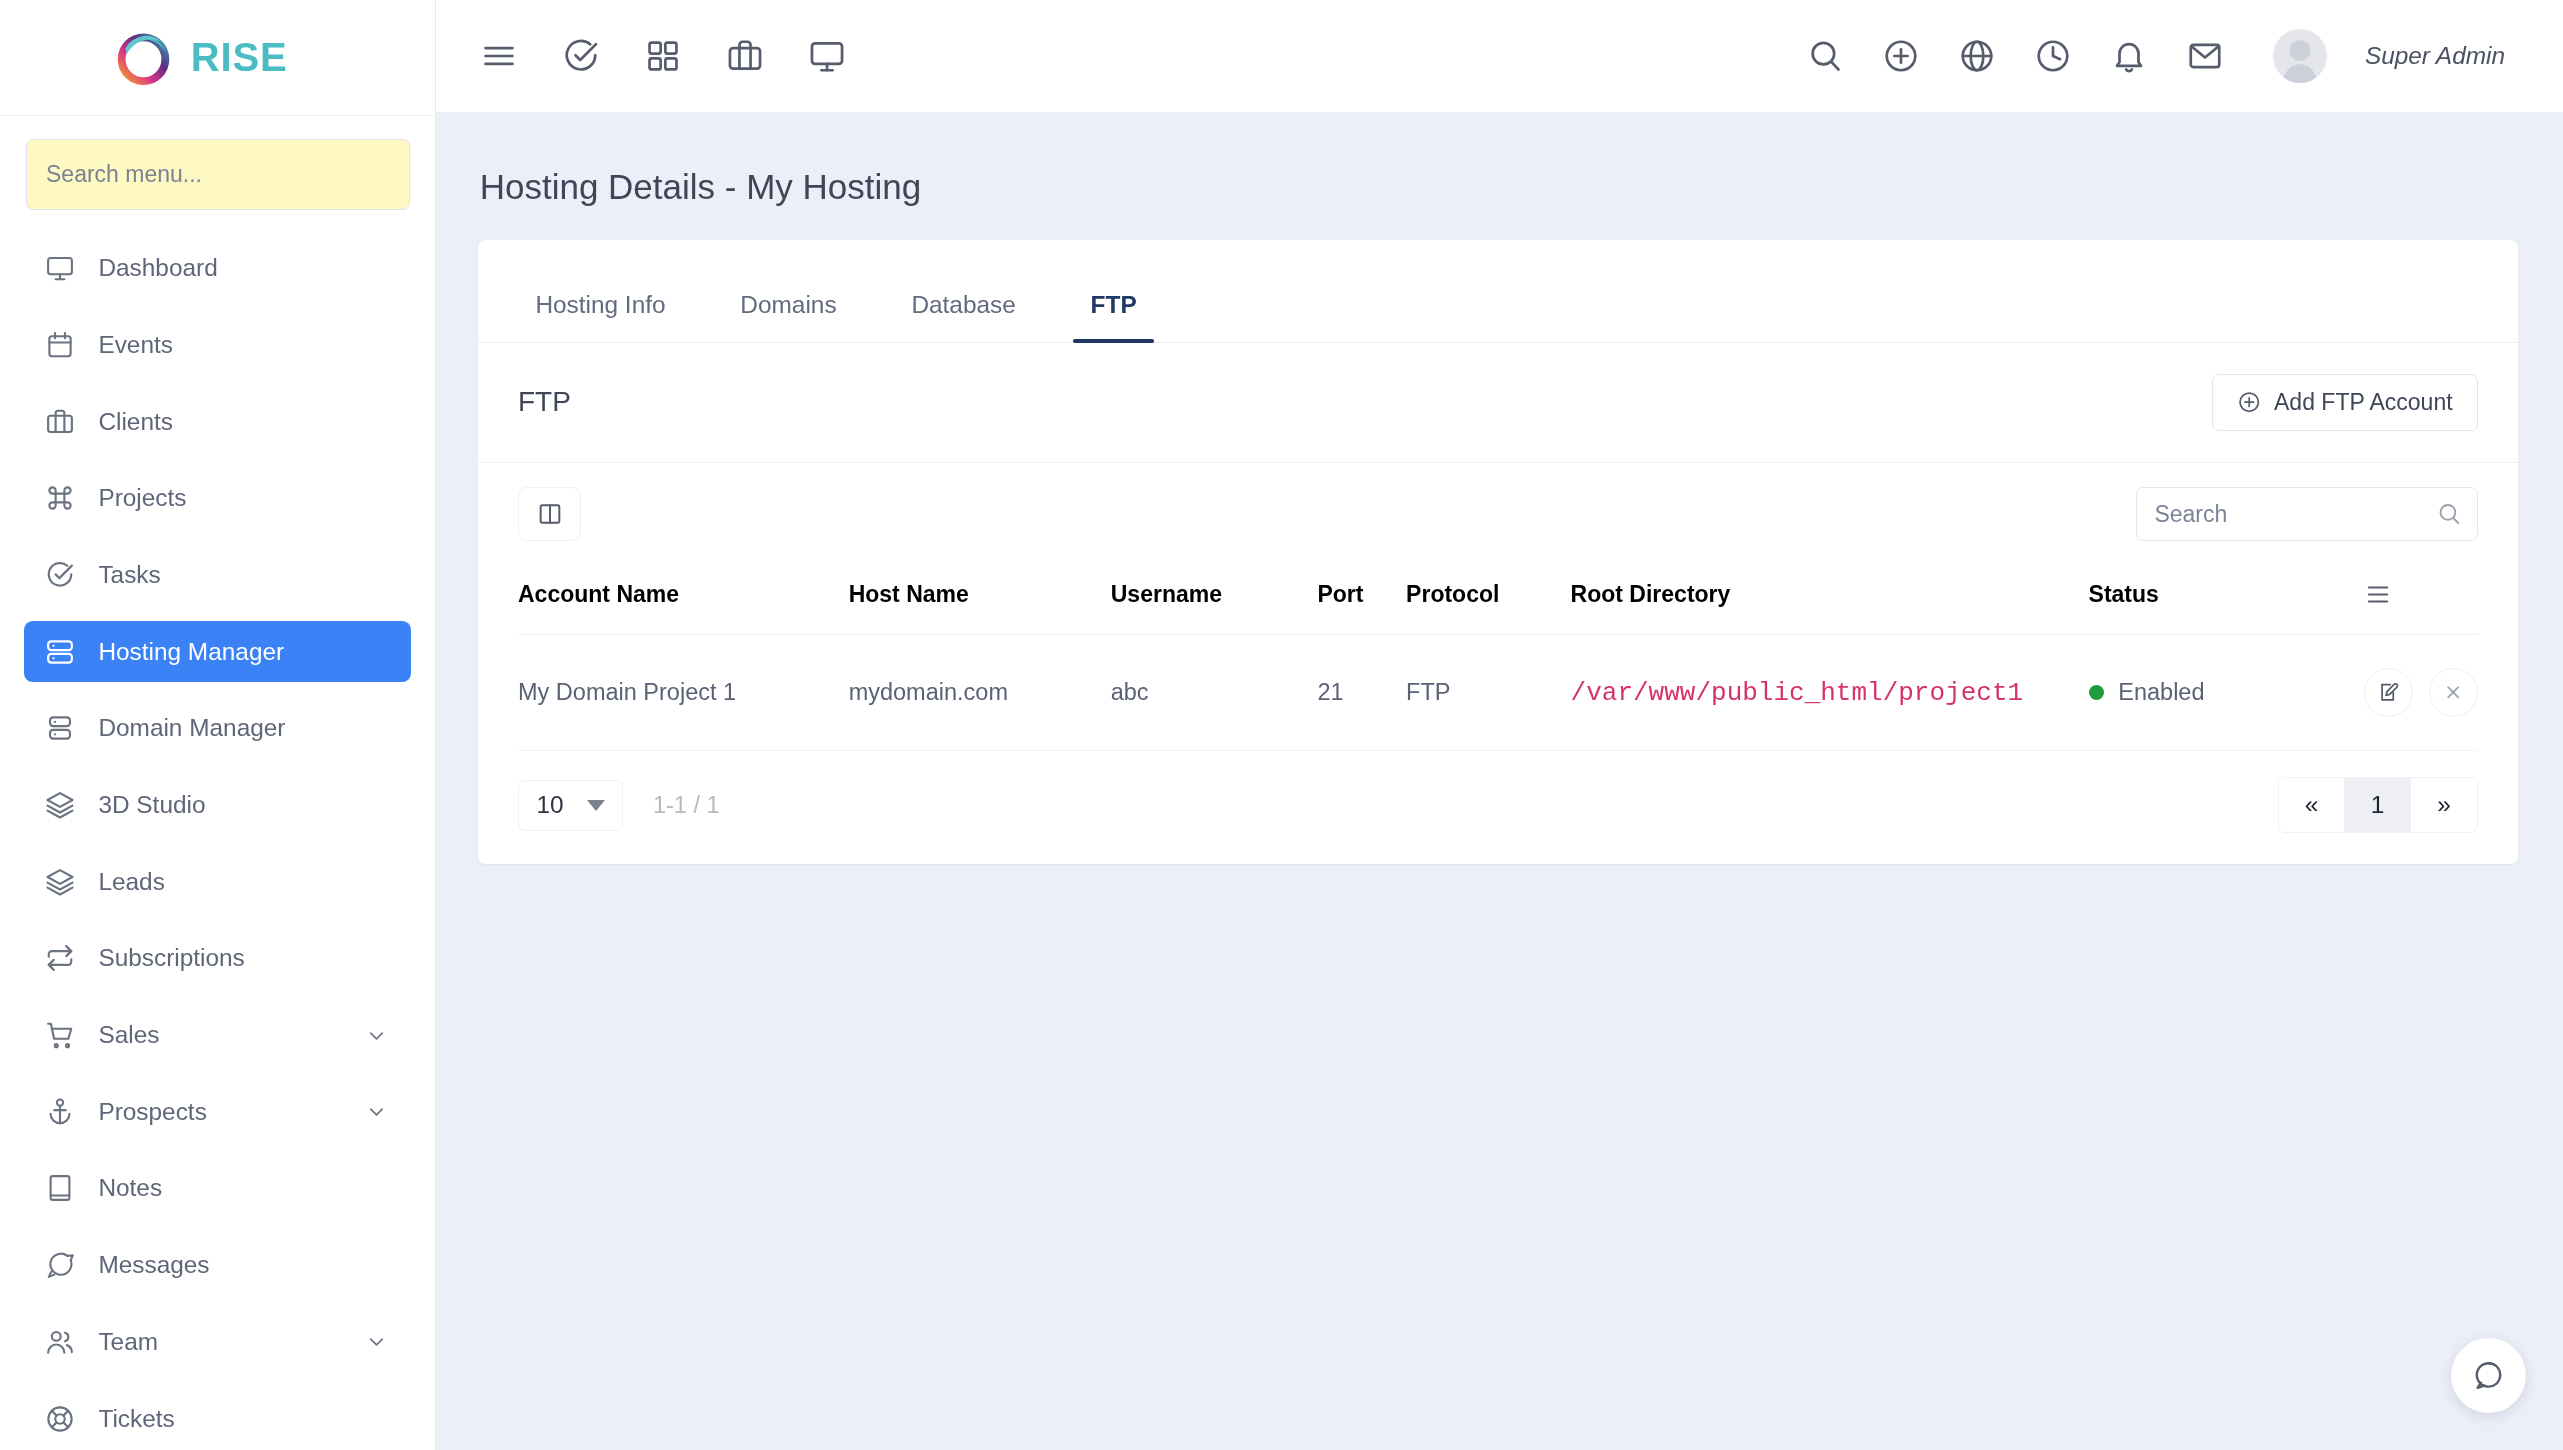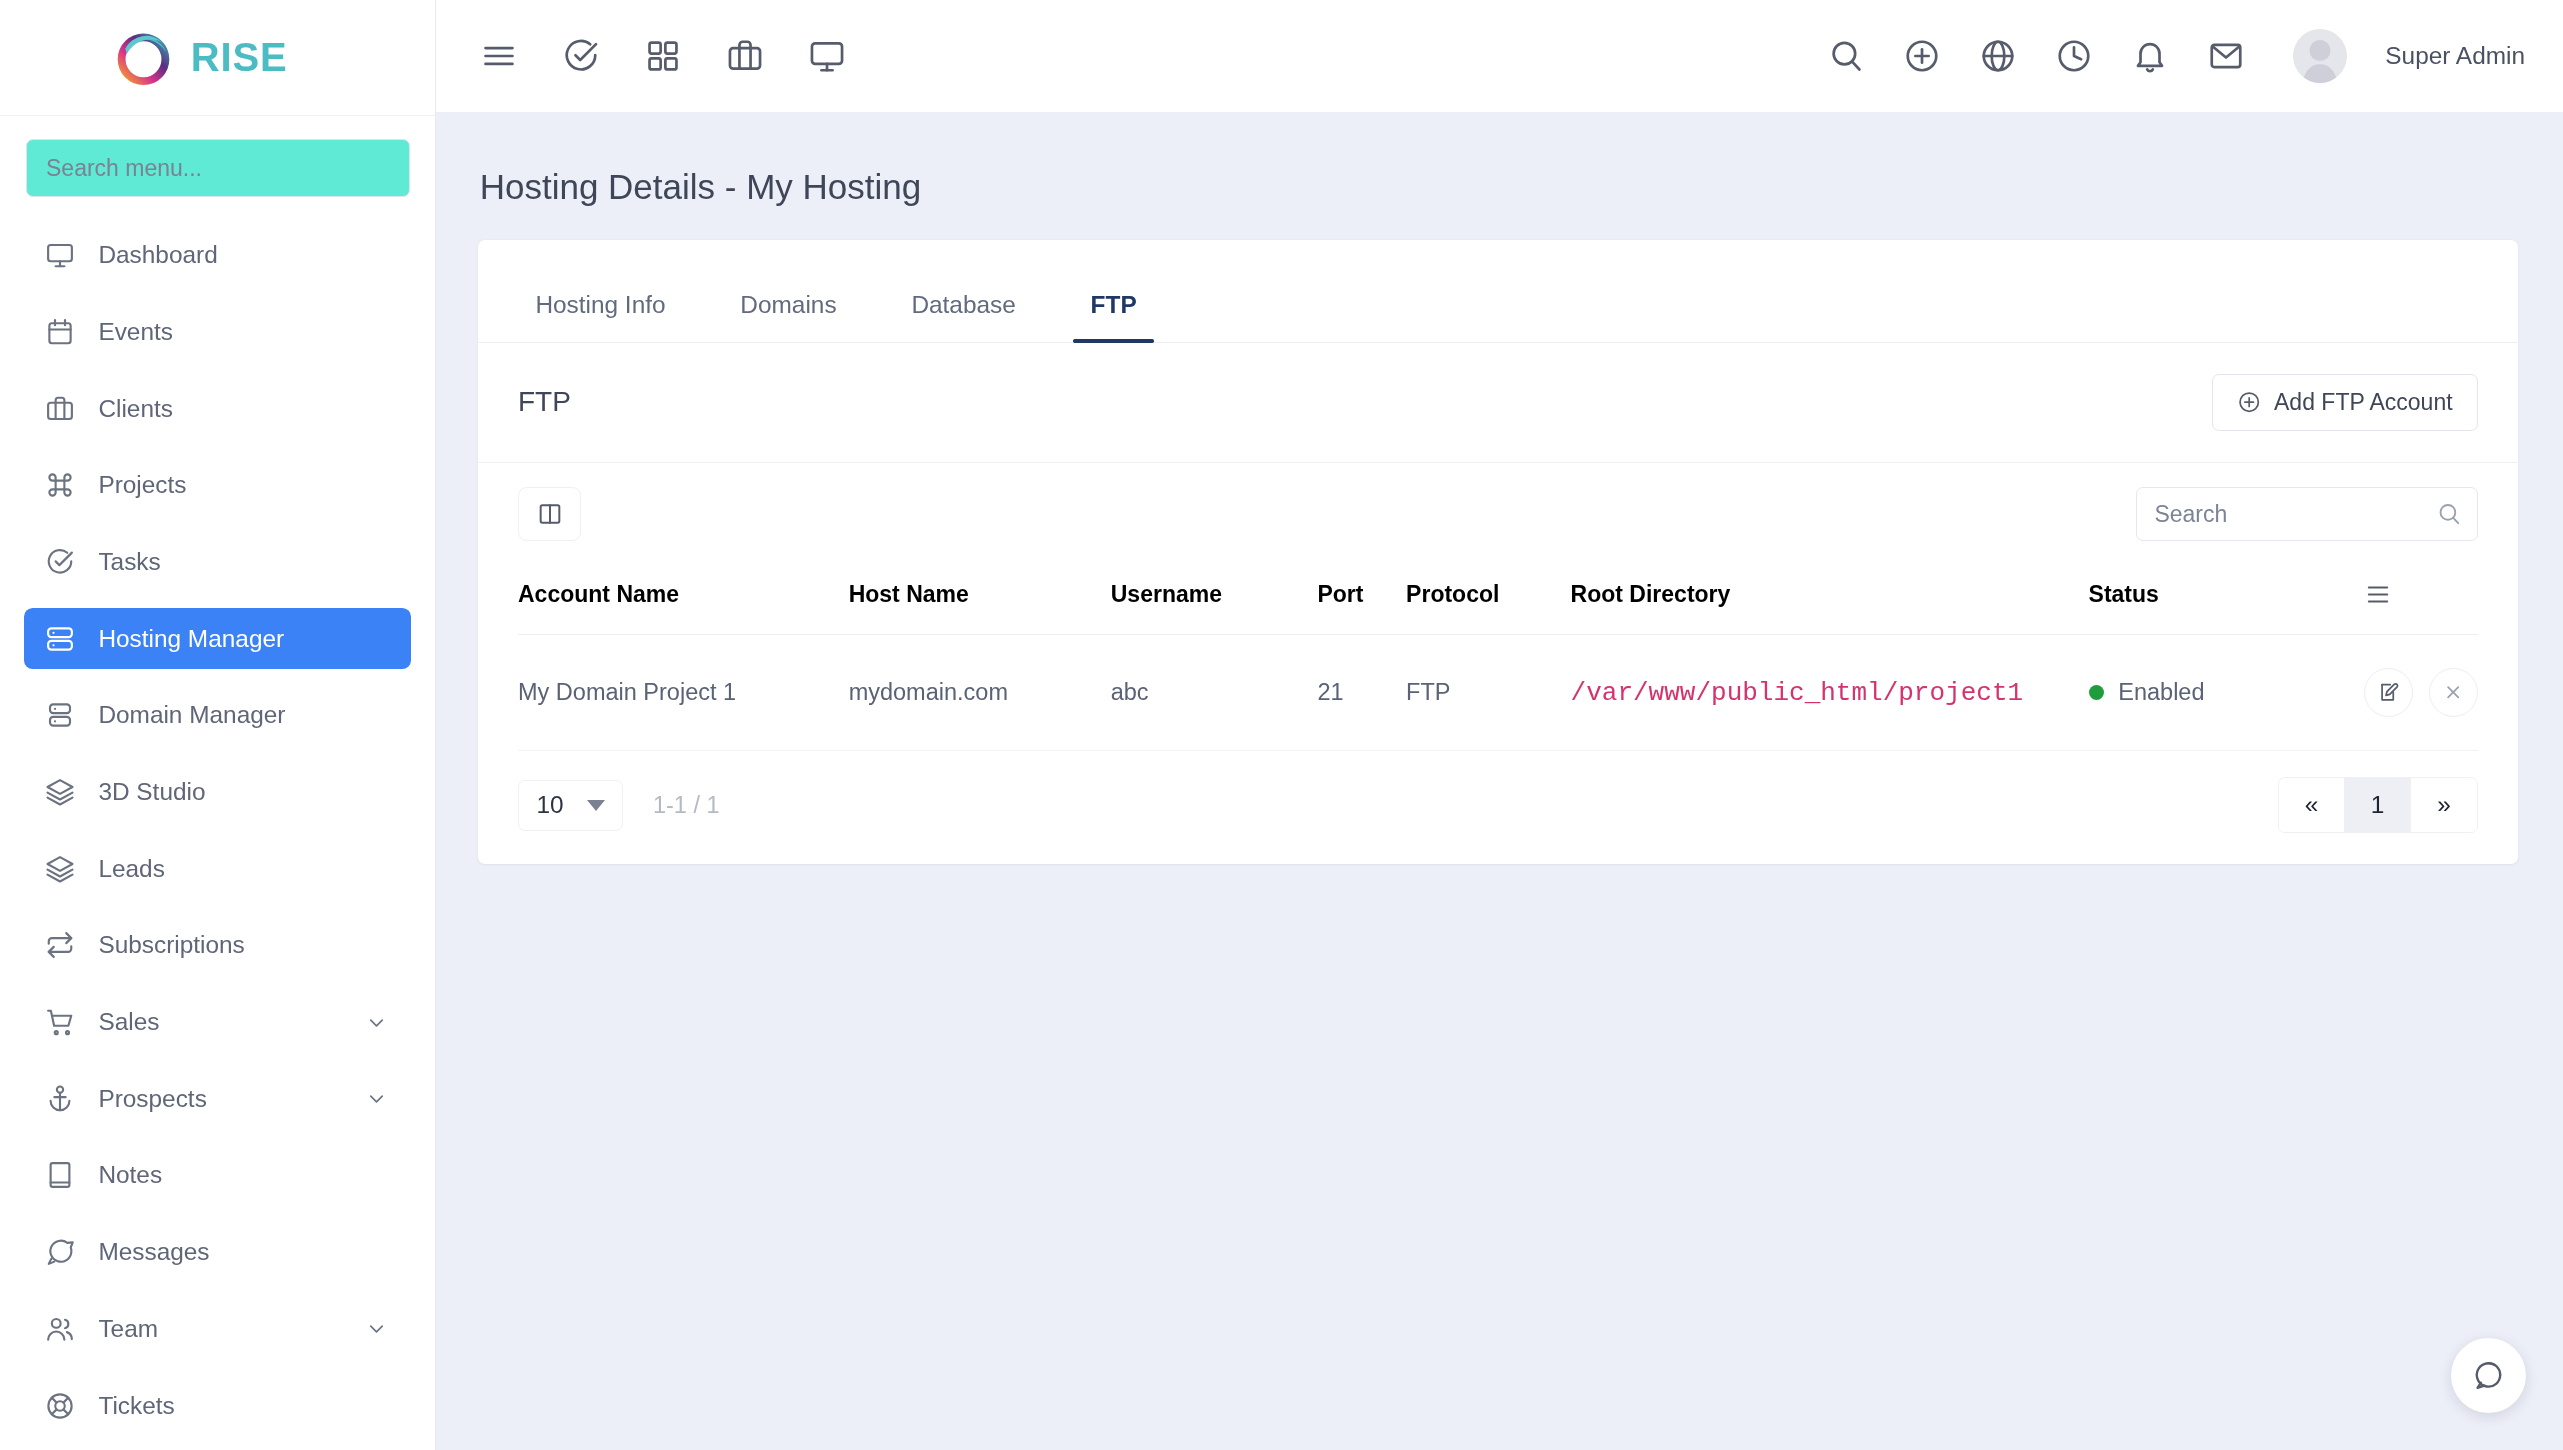--- a/index.html
+++ b/index.html
@@ -21,22 +21,22 @@
     height: 116px; display: flex; align-items: center; gap: 15.7px;
     padding-left: 112px; border-bottom: 0.9px solid #eef0f5;
   }
   .brand-logo { width: 63px; height: 63px; flex: 0 0 63px; }
   .brand-text {
     font-size: 40px; font-weight: bold; color: #4cbcc4;
     letter-spacing: 0.9px;
   }
   .menu-search-wrap { padding: 23px 26px 8.7px 26px; }
   .menu-search {
-    width: 384px; height: 58px; border: 0.9px solid #dfe3ec; border-radius: 7px;
-    background: #5eead4; font-size: 23px; color: #6c7489; padding: 0 19px;
+    width: 384px; height: 71px; border: 0.9px solid #dfe3ec; border-radius: 7px;
+    background: #fef9c3; font-size: 23px; color: #6c7489; padding: 0 19px;
     font-family: "Liberation Sans", sans-serif; outline: none;
   }
   .menu-search::placeholder { color: #7a8294; }
   .nav { padding: 19px 24.4px 0 24.4px; flex: 1; overflow: hidden; }
   .nav-item {
     display: flex; align-items: center; gap: 23px;
     height: 61px; padding: 0 21px; border-radius: 8.7px;
     color: #5f6678; font-size: 24.4px; cursor: pointer;
     margin-bottom: 15.7px; position: relative;
   }
@@ -45,22 +45,23 @@
   .nav-item.active { background: #3b82f6; color: #ffffff; }
   .nav-item.active svg { stroke: #ffffff; }
   .nav-label { white-space: nowrap; }
   .nav-chev { position: absolute; right: 23px; width: 23px; height: 23px; }
   .nav-chev svg { width: 23px; height: 23px; display:block; }
 
   
   .main { flex: 1; display: flex; flex-direction: column; min-width: 0; }
   .topbar {
     height: 113px; background: #fff; display: flex; align-items: center;
-    padding: 0 38px 0 44px; border-bottom: 0.9px solid #edeff4;
+    padding: 0 58px 0 44px; border-bottom: 0.9px solid #edeff4;
     flex: 0 0 113px;
+    font-style: italic;
   }
   .topbar-left { display: flex; align-items: center; gap: 44px; }
   .tb-ico { width: 38px; height: 38px; cursor: pointer; display:flex; align-items:center; justify-content:center;}
   .tb-ico svg { width: 38px; height: 38px; display: block; }
   .topbar-right { margin-left: auto; display: flex; align-items: center; gap: 38px; }
   .avatar {
     width: 54px; height: 54px; border-radius: 50%; background: #e4e6ec;
     position: relative; overflow: hidden; flex: 0 0 54px; margin-left: 10.5px;
   }
   .avatar::before {

